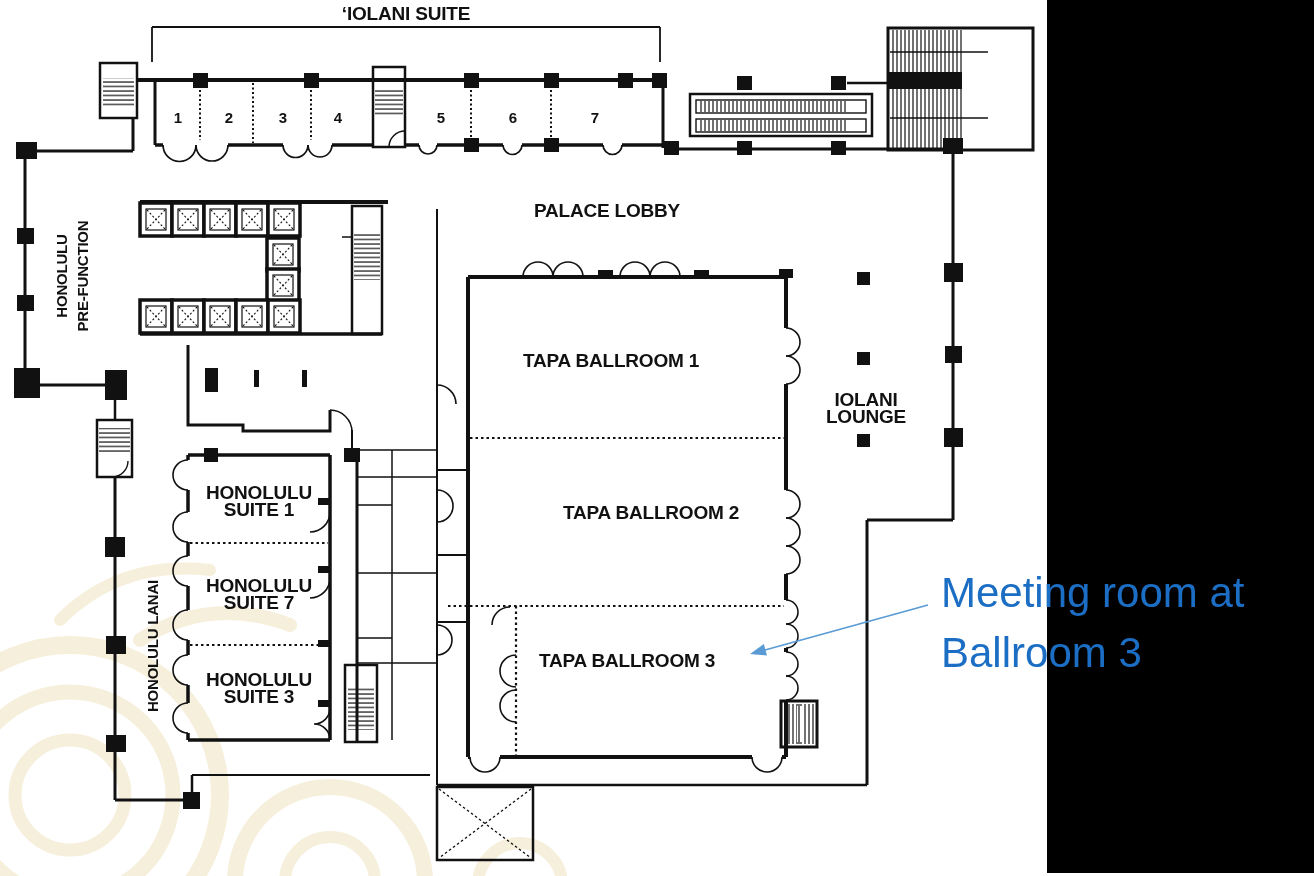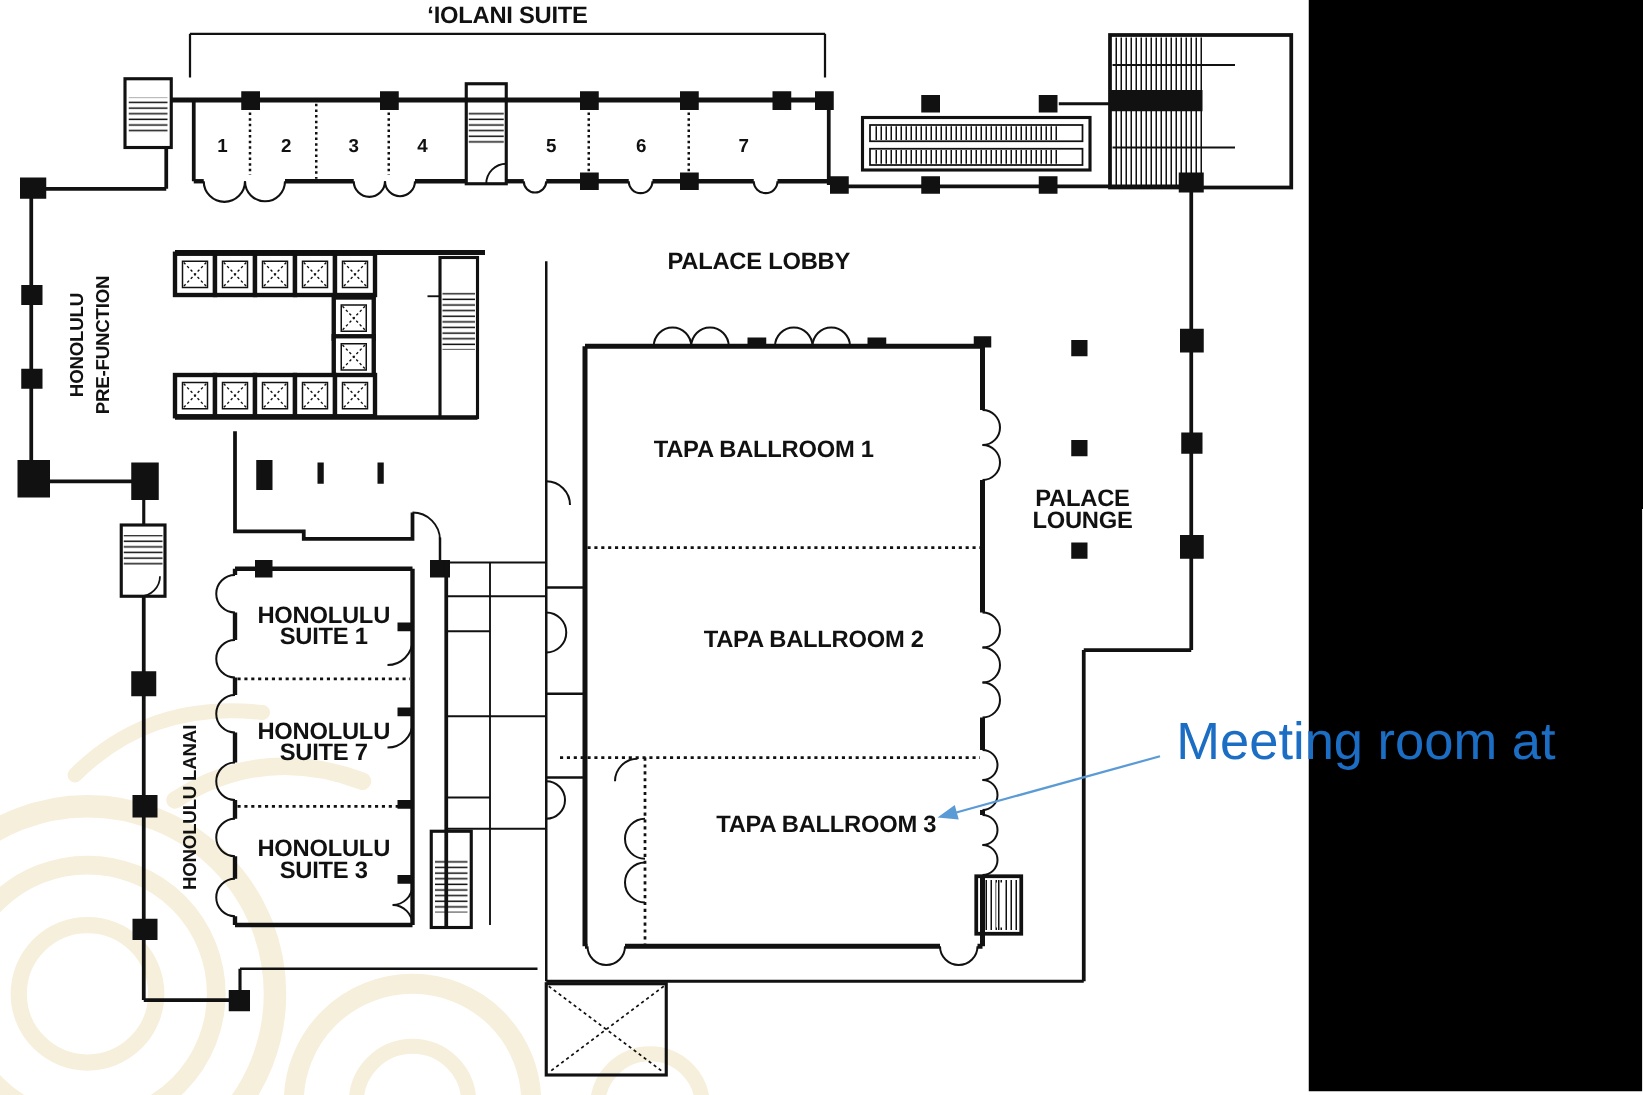--- a/index.html
+++ b/index.html
@@ -387,26 +387,27 @@
     <div>HONOLULU</div>
     <div>SUITE 7</div>
   </div>
   <div class="lbl" style="left:259px;top:688px;">
     <div>HONOLULU</div>
     <div>SUITE 3</div>
   </div>
 
   <div class="lbl" style="left:611px;top:360px;">TAPA BALLROOM 1</div>
   <div class="lbl" style="left:627px;top:512px;margin-left:24px;">TAPA BALLROOM 2</div>
-  <div class="lbl" style="left:661px;top:660px;">TAPA BALLROOM 3</div>
+  <div class="lbl" style="left:627px;top:660px;">TAPA BALLROOM 3</div>
 
   <div class="lbl" style="left:866px;top:408px;">
-    <div>PALACE</div>
+    <div>IOLANI</div>
     <div>LOUNGE</div>
   </div>
 
   <div id="right-panel"></div>
 
   <div id="annotation">
     <div>Meeting room at</div>
+    <div>Ballroom 3</div>
   </div>
 
 </div>
 
 </body></html>

